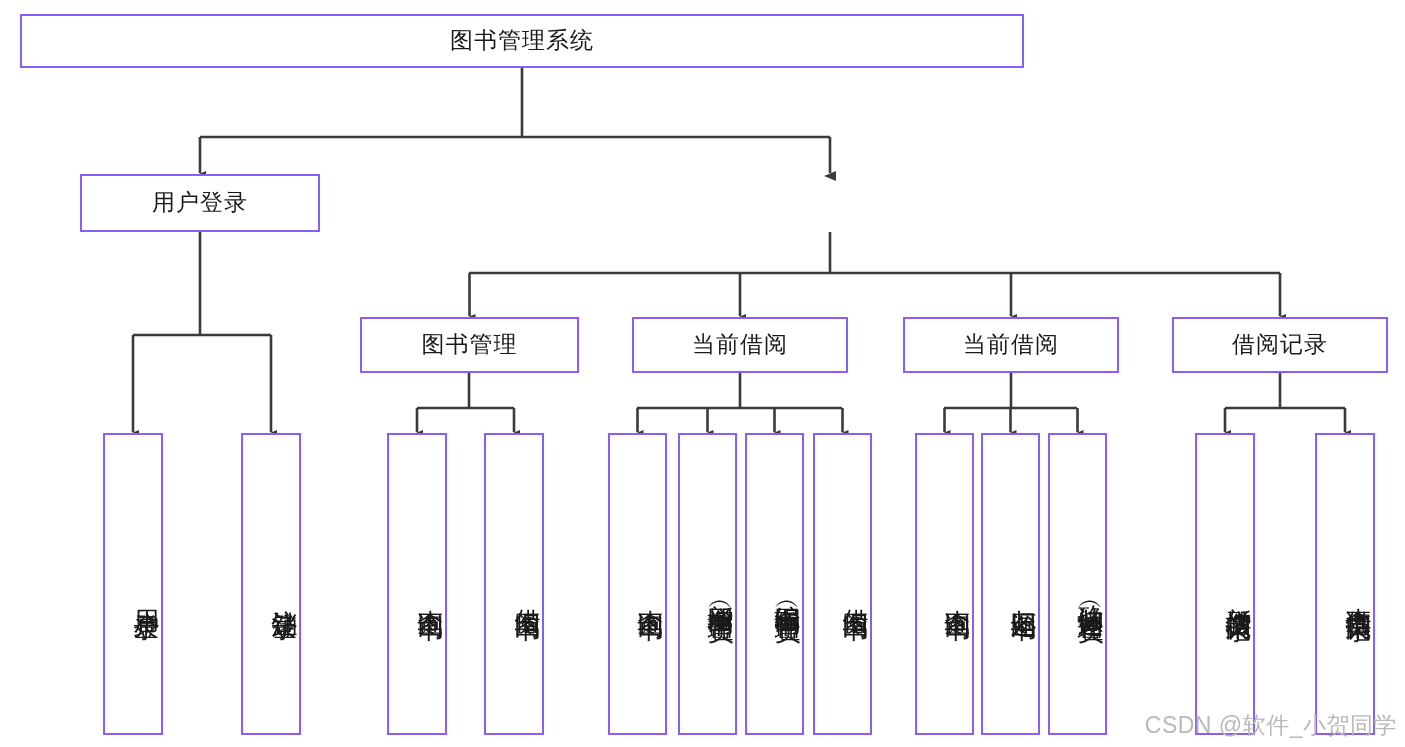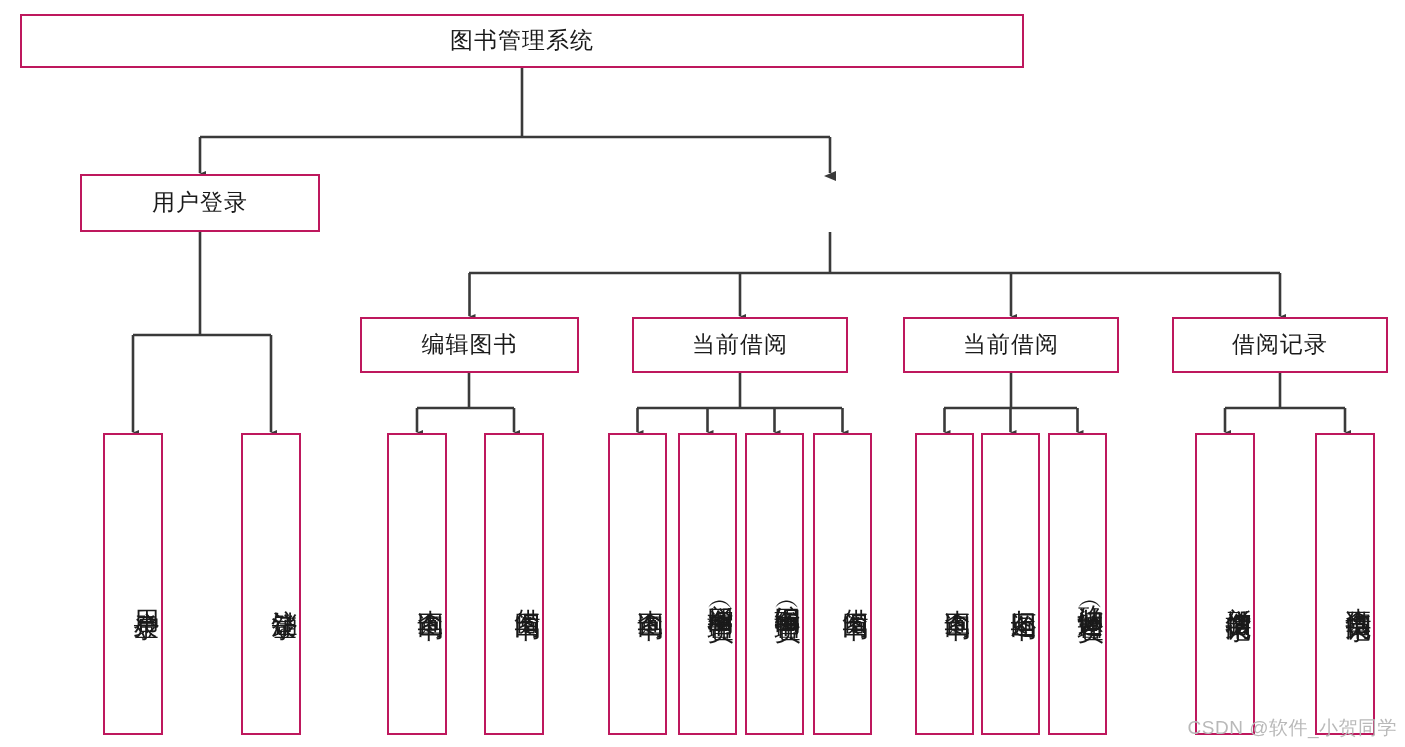--- a/index.html
+++ b/index.html
@@ -22,21 +22,21 @@
     left: 0;
     top: 0;
     width: 1405px;
     height: 747px;
     pointer-events: none;
   }
   .node {
     position: absolute;
     box-sizing: border-box;
     background: #ffffff;
-    border: 2px solid #be185d;
+    border: 2px solid #8b5cf6;
     display: flex;
     align-items: center;
     justify-content: center;
     color: #1a1a1a;
     z-index: 2;
   }
   .node-h {
     font-size: 23px;
     letter-spacing: 1px;
     line-height: 1.1;
@@ -59,21 +59,21 @@
   }
   .node-v .vlabel {
     writing-mode: vertical-rl;
     text-orientation: upright;
     display: block;
   }
   #watermark {
     position: absolute;
     right: 8px;
     bottom: 6px;
-    font-size: 19px;
+    font-size: 23px;
     color: #b9b9b9;
     letter-spacing: 0.5px;
     z-index: 5;
     white-space: nowrap;
   }
 </style>
 </head>
 <body>
 
 <div id="diagram-root">
@@ -123,21 +123,21 @@
 
   <div class="node node-h node-root" style="left:20px;top:14px;width:1004px;height:54px;">
     <span>图书管理系统</span>
   </div>
 
   <div class="node node-h" style="left:80px;top:174px;width:240px;height:58px;">
     <span>用户登录</span>
   </div>
 
   <div class="node node-h" style="left:360px;top:317px;width:219px;height:56px;">
-    <span>编辑图书</span>
+    <span>图书管理</span>
   </div>
   <div class="node node-h" style="left:632px;top:317px;width:216px;height:56px;">
     <span>当前借阅</span>
   </div>
   <div class="node node-h" style="left:1172px;top:317px;width:216px;height:56px;">
     <span>借阅记录</span>
   </div>
   <div class="node node-h" style="left:903px;top:317px;width:216px;height:56px;">
     <span>当前借阅</span>
   </div>

